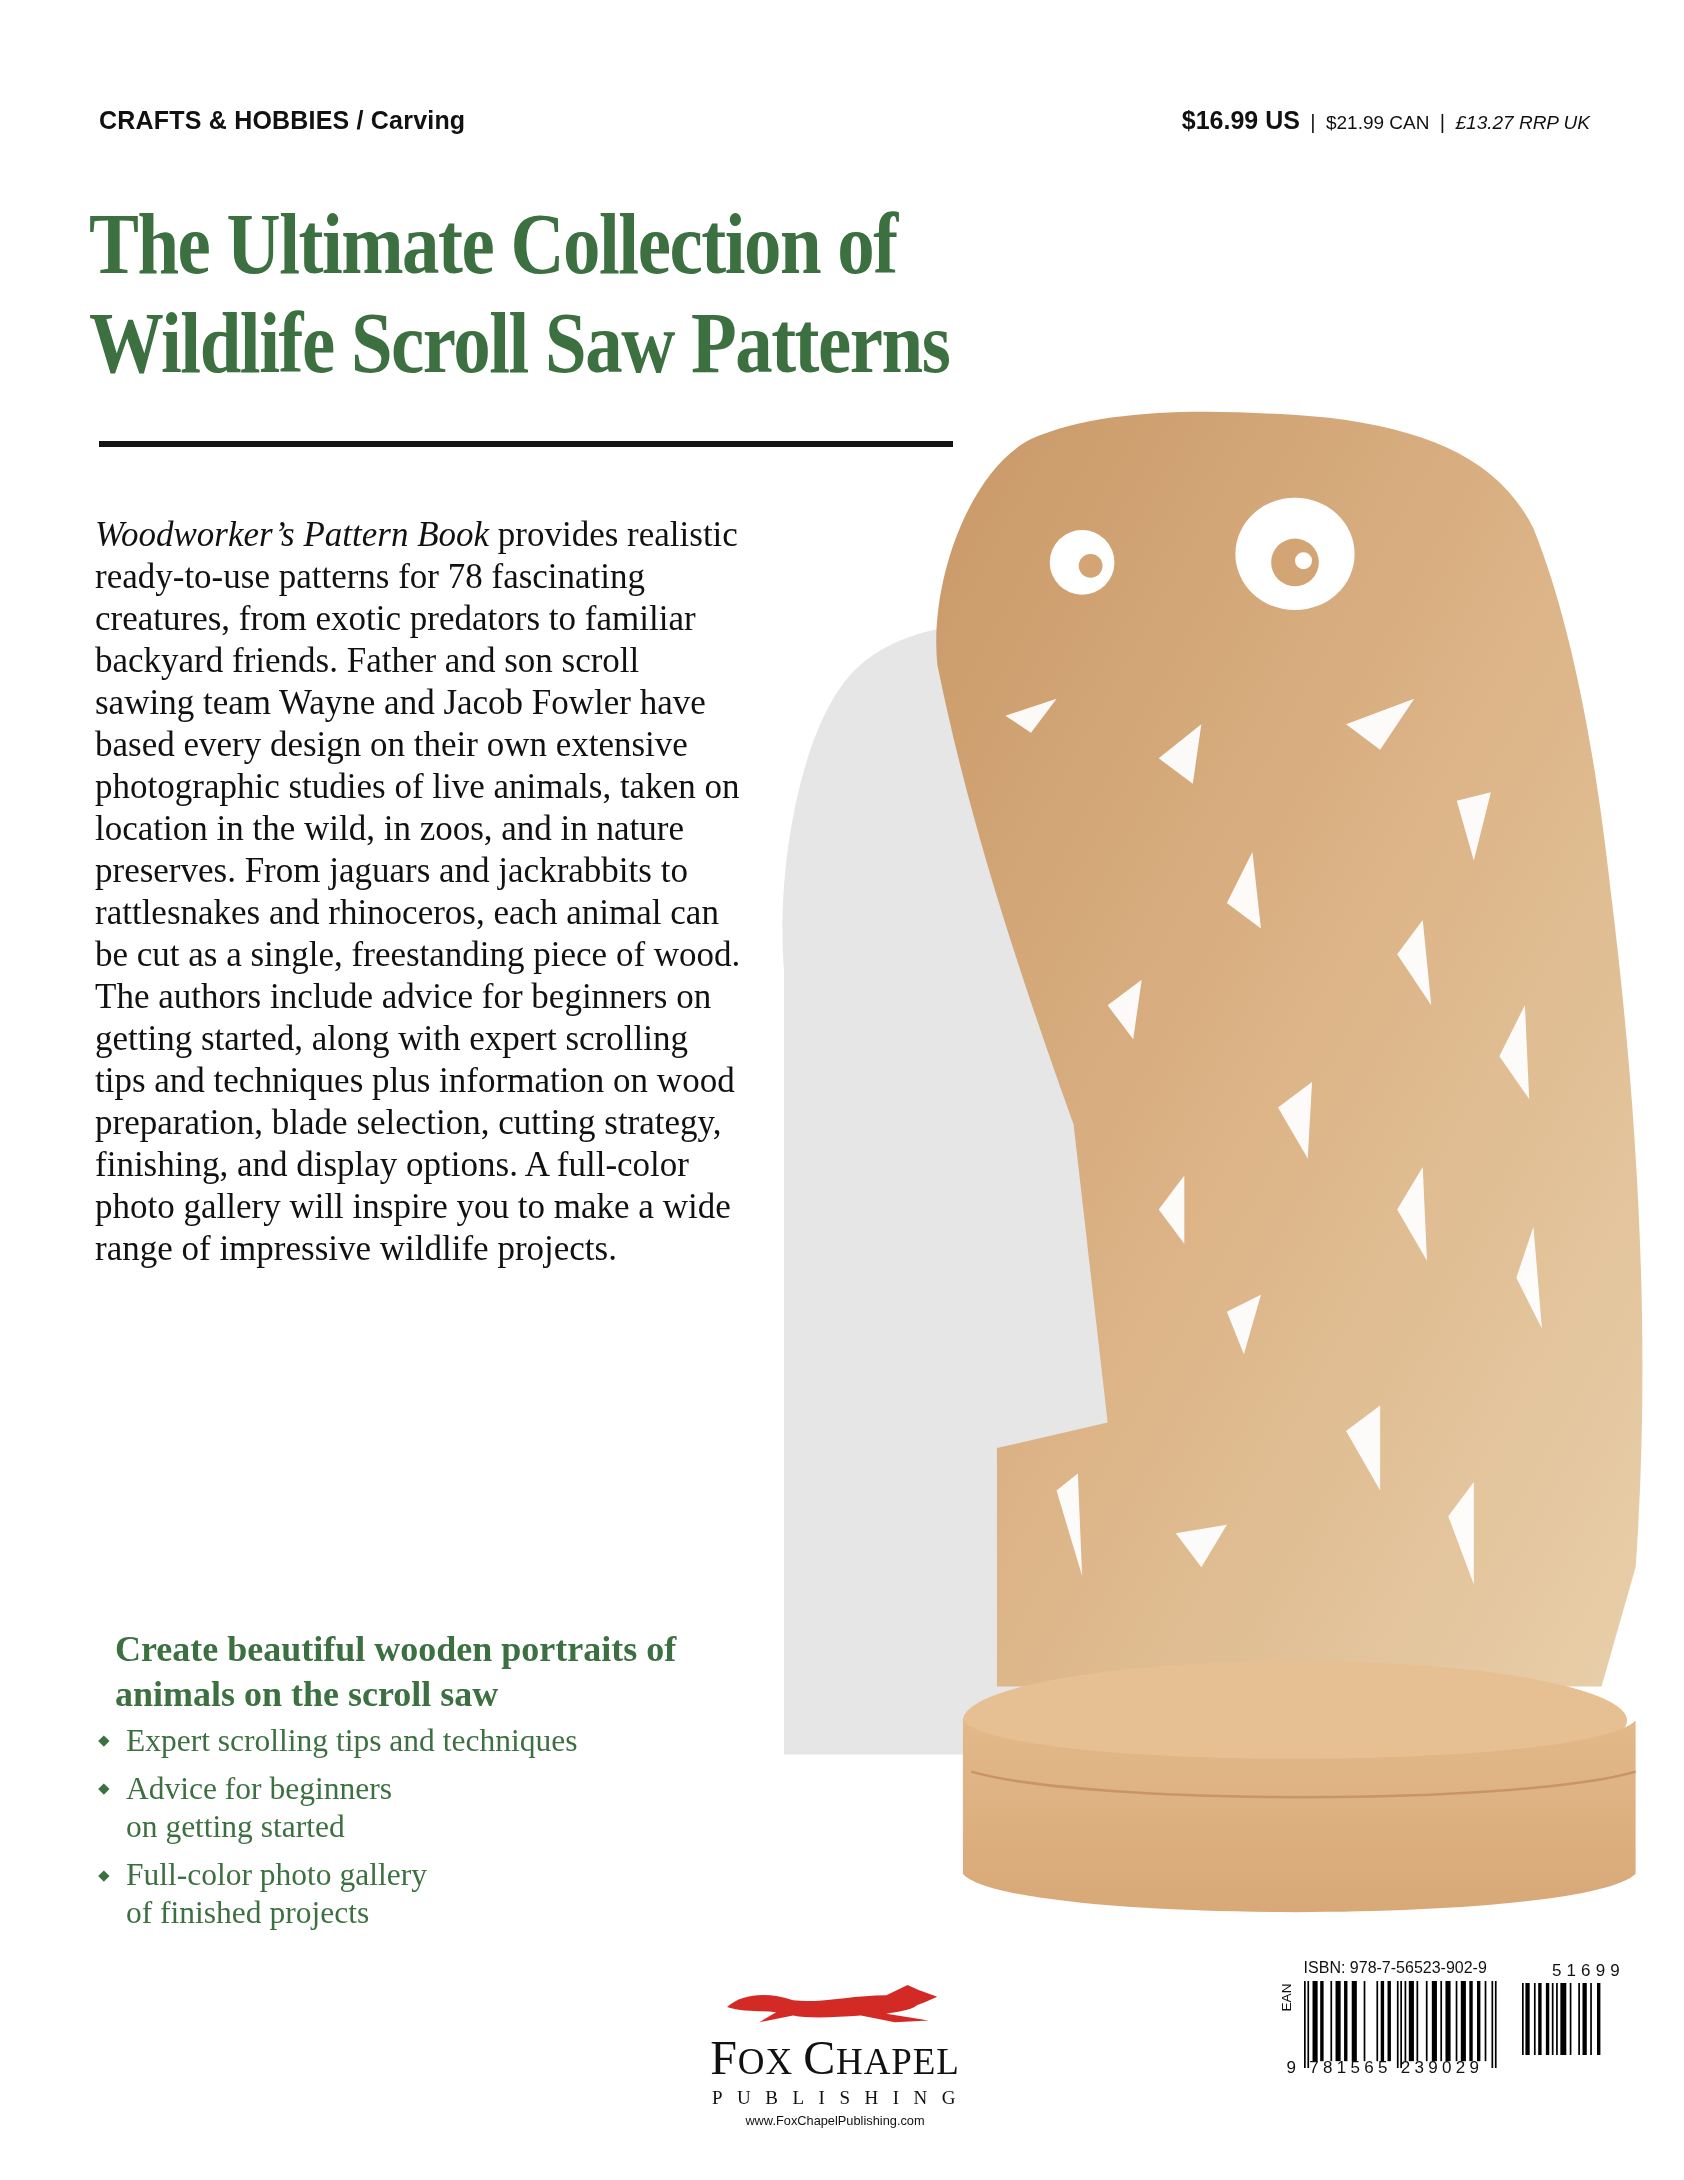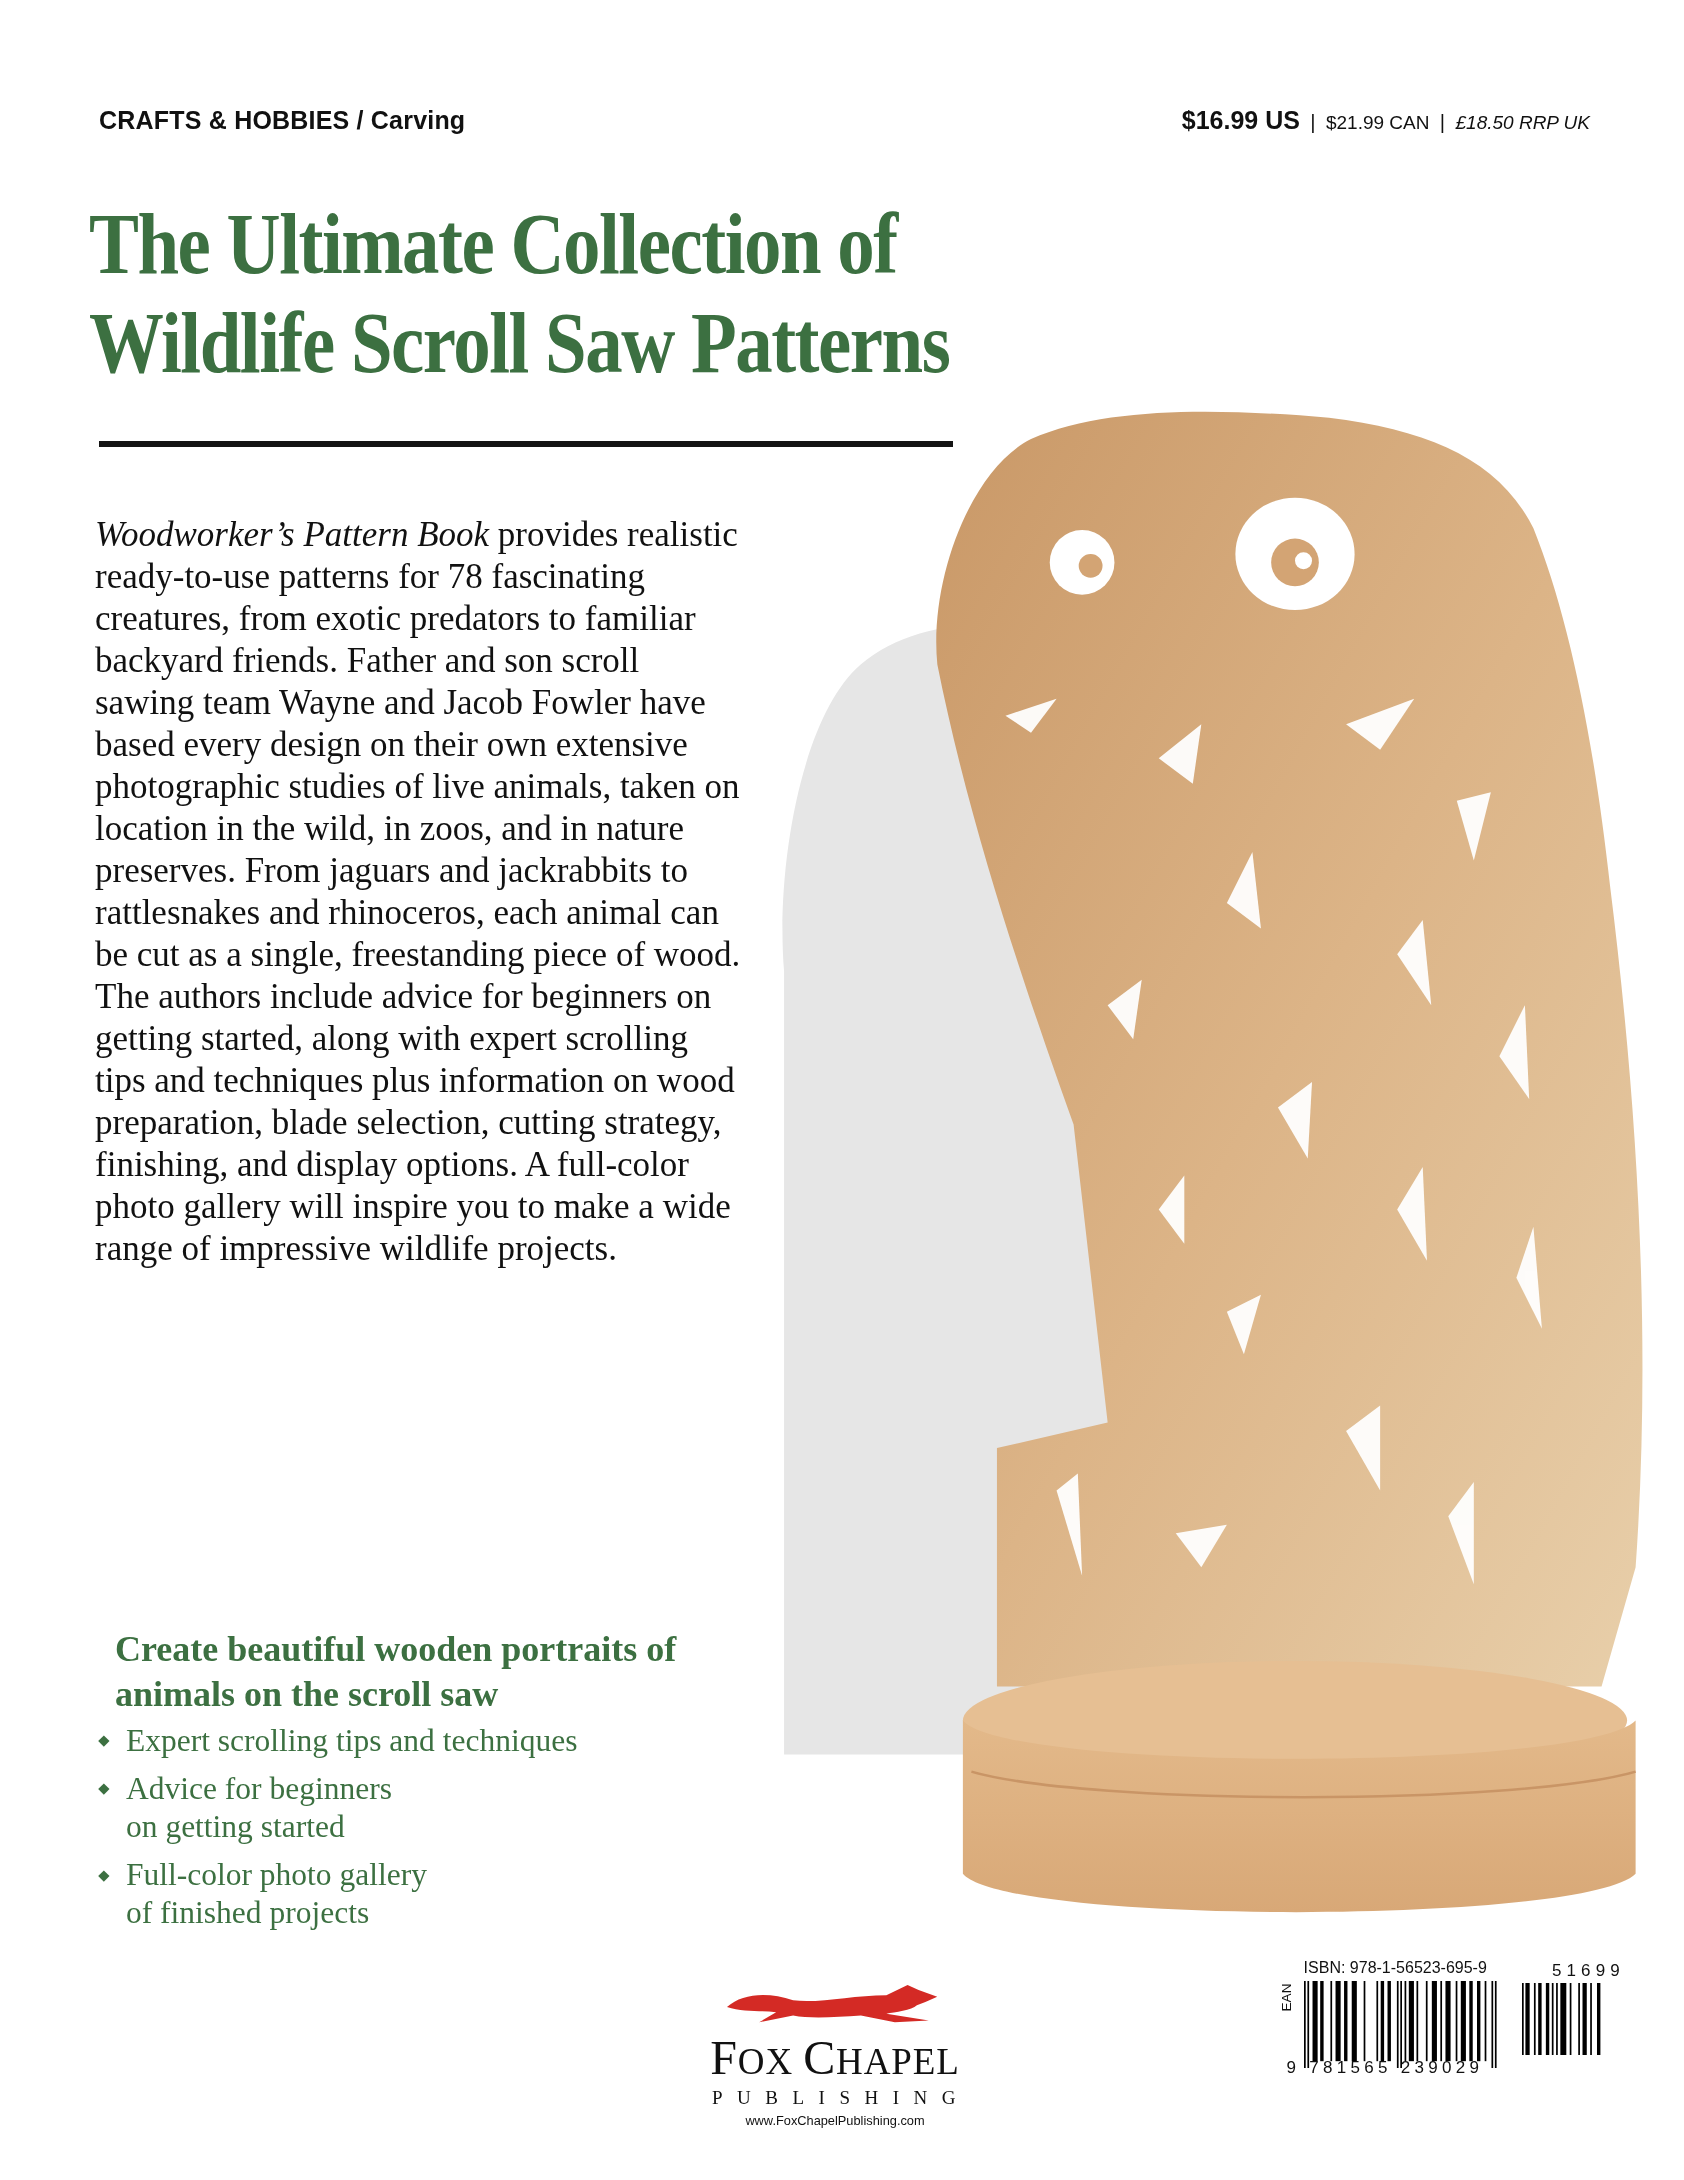--- a/index.html
+++ b/index.html
@@ -35,21 +35,21 @@
 </head>
 <body>
 
 <div class="abs category">CRAFTS &amp; HOBBIES / Carving</div>
 
 <div class="abs price">
   <span class="us">$16.99 US</span>
   <span class="sep">|</span>
   <span>$21.99 CAN</span>
   <span class="sep">|</span>
-  <span class="uk">£18.50 RRP UK</span>
+  <span class="uk">£13.27 RRP UK</span>
 </div>
 
 <div class="abs title">
   <div>The Ultimate Collection of</div>
   <div>Wildlife Scroll Saw Patterns</div>
 </div>
 
 <div class="abs rule"></div>
 
 <svg class="abs photo" viewBox="0 0 1098 1860" xmlns="http://www.w3.org/2000/svg">
@@ -117,21 +117,21 @@
   <svg width="221" height="39" viewBox="0 0 260 46" xmlns="http://www.w3.org/2000/svg">
     <path d="M2 26 C 20 10, 50 8, 80 18 C 110 22, 150 12, 190 12 L 215 0 L 228 6 L 250 14 L 236 20 L 226 24 C 220 30, 200 32, 190 34 L 240 42 L 200 44 L 160 36 C 130 38, 100 40, 80 36 L 40 44 L 60 32 C 40 30, 20 32, 2 26 Z" fill="#d42a25"></path>
   </svg>
   <div class="name"><span>F</span><small>OX </small><span>C</span><small>HAPEL</small></div>
   <div class="sub">PUBLISHING</div>
   <div class="url">www.FoxChapelPublishing.com</div>
 </div>
 
 <div class="abs barcode-wrap">
   <div class="ean">EAN</div>
-  <div class="isbn">ISBN: 978-1-56523-695-9</div>
+  <div class="isbn">ISBN: 978-7-56523-902-9</div>
   <svg class="bars" viewBox="0 0 230 102" preserveAspectRatio="none">
     <g fill="#000">
       <rect x="0" y="0" width="2" height="102"></rect>
         <rect x="4" y="0" width="2" height="102"></rect>
       <rect x="10" y="0" width="6" height="94"></rect>
         <rect x="19" y="0" width="4" height="94"></rect>
       <rect x="31" y="0" width="2" height="94"></rect>
         <rect x="37" y="0" width="6" height="94"></rect>
       <rect x="47" y="0" width="4" height="94"></rect>
         <rect x="56" y="0" width="6" height="94"></rect>

